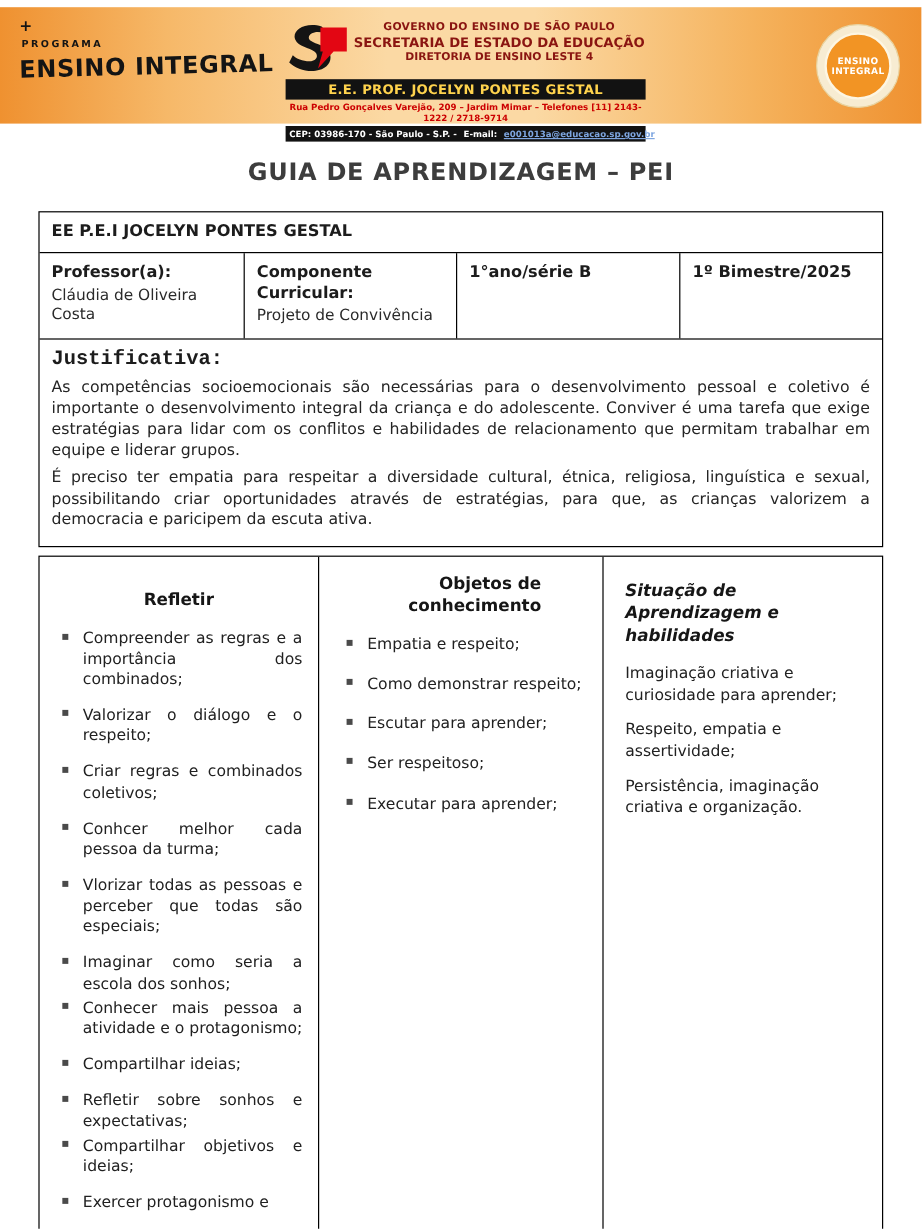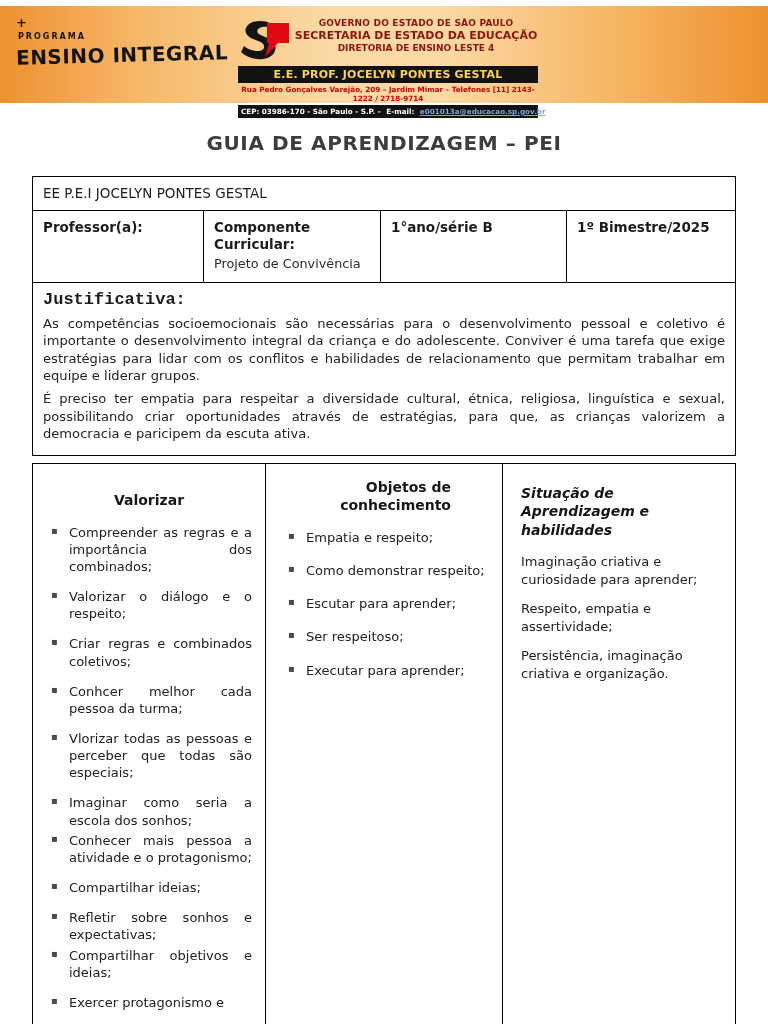--- a/index.html
+++ b/index.html
@@ -55,21 +55,21 @@
 
   
   .content { padding-top: 103px; }
   h1.doc-title {
     margin-top: 28px; text-align: center;
     font-size: 20px; font-weight: bold; color: #3d3d3d; letter-spacing: 0.6px;
   }
 
   
   .t1 { margin: 21px 32px 0; border: 1.6px solid #000; font-size: 13px; color: #1c1c1c; }
-  .school-row { padding: 8px 10px 9px; font-weight: normal; font-size: 13.5px; border-bottom: 1.6px solid #000; }
+  .school-row { padding: 8px 10px 9px; font-weight: bold; font-size: 13.5px; border-bottom: 1.6px solid #000; }
   .info-row { display: grid; grid-template-columns: 171px 177px 186px auto; border-bottom: 1.6px solid #000; }
   .info-cell { padding: 8px 10px 10px; border-right: 1.6px solid #000; }
   .info-cell:last-child { border-right: none; }
   .cell-label { font-weight: bold; font-size: 13.5px; line-height: 1.25; }
   .cell-value { margin-top: 3px; font-size: 12.8px; line-height: 1.25; color: #2a2a2a; }
   .just-row { padding: 7px 10px 12px; }
   .just-label { font-weight: bold; font-size: 17px; font-family: Liberation Mono, monospace; }
   .just-row p { margin-top: 6px; text-align: justify; font-size: 13.1px; line-height: 1.33; color: #242424; }
 
   .t2 { margin: 7px 32px 0; height: 570px; border: 1.6px solid #000; overflow: hidden; display: flex; }
@@ -111,47 +111,56 @@
 
     <div class="gov-block">
       <div class="gov-top">
         <div class="sp-logo">
           <svg width="52" height="40" viewBox="0 0 52 40" aria-hidden="true">
             <path fill="#141414" d="M30 2 C15 -2 5 6 8 13 c2.5 6 12 7 16 10 c4 3 2 8 -4 8 c-6 0 -11 -2 -14 -5 L3 32 c5 5 14 8 22 7 c9 -1 14 -7 12 -14 c-2 -7 -12 -8 -16 -11 c-3 -2 -2 -6 3 -7 c5 -1 10 1 13 3 z"></path>
             <path fill="#e30613" d="M29 3 h22 v20 h-11 l-13 14 l4 -14 h-2 z"></path>
           </svg>
         </div>
         <div class="gov-lines">
-          <div class="gov-l1">GOVERNO DO ESTADO DE SÃO PAULO</div>
+          <div class="gov-l1">GOVERNO DO ENSINO DE SÃO PAULO</div>
           <div class="gov-l2">SECRETARIA DE ESTADO DA EDUCAÇÃO</div>
           <div class="gov-l3">DIRETORIA DE ENSINO LESTE 4</div>
         </div>
       </div>
       <div class="school-bar">E.E. PROF. JOCELYN PONTES GESTAL</div>
       <div class="address-line">Rua Pedro Gonçalves Varejão, 209 – Jardim Mimar – Telefones [11] 2143-1222 / 2718-9714</div>
       <div class="cep-bar">
         <span>CEP: 03986-170 - São Paulo - S.P. -</span>
         <span class="email-label">E-mail:</span>
         <a class="email">e001013a@educacao.sp.gov.br</a>
       </div>
     </div>
 
+    <div class="badge">
+      <div class="badge-inner">
+        <span>
+          <span>ENSINO</span><br>
+          <span>INTEGRAL</span>
+        </span>
+      </div>
+    </div>
 
   </header>
 
   <div class="content">
 
     <h1 class="doc-title">GUIA DE APRENDIZAGEM – PEI</h1>
 
     <section class="t1">
       <div class="school-row">EE P.E.I JOCELYN PONTES GESTAL</div>
 
       <div class="info-row">
         <div class="info-cell">
           <div class="cell-label">Professor(a):</div>
+          <div class="cell-value">Cláudia de Oliveira Costa</div>
         </div>
         <div class="info-cell">
           <div class="cell-label">Componente Curricular:</div>
           <div class="cell-value">Projeto de Convivência</div>
         </div>
         <div class="info-cell">
           <div class="cell-label">1°ano/série B</div>
         </div>
         <div class="info-cell">
           <div class="cell-label">1º Bimestre/2025</div>
@@ -161,21 +170,21 @@
       <div class="just-row">
         <div class="just-label">Justificativa:</div>
         <p>As competências socioemocionais são necessárias para o desenvolvimento pessoal e coletivo é importante o desenvolvimento integral da criança e do adolescente. Conviver é uma tarefa que exige estratégias para lidar com os conflitos e habilidades de relacionamento que permitam trabalhar em equipe e liderar grupos.</p>
         <p>É preciso ter empatia para respeitar a diversidade cultural, étnica, religiosa, linguística e sexual, possibilitando criar oportunidades através de estratégias, para que, as crianças valorizem a democracia e paricipem da escuta ativa.</p>
       </div>
     </section>
 
     <section class="t2">
 
       <div class="col col-objetivos">
-        <div class="col-h">Valorizar</div>
+        <div class="col-h">Refletir</div>
         <ul class="bullet-list">
           <li>Compreender as regras e a importância dos combinados;</li>
           <li>Valorizar o diálogo e o respeito;</li>
           <li>Criar regras e combinados coletivos;</li>
           <li>Conhcer melhor cada pessoa da turma;</li>
           <li>Vlorizar todas as pessoas e perceber que todas são especiais;</li>
           <li class="tight">Imaginar como seria a escola dos sonhos;</li>
           <li>Conhecer mais pessoa a atividade e o protagonismo;</li>
           <li>Compartilhar ideias;</li>
           <li class="tight">Refletir sobre sonhos e expectativas;</li>

